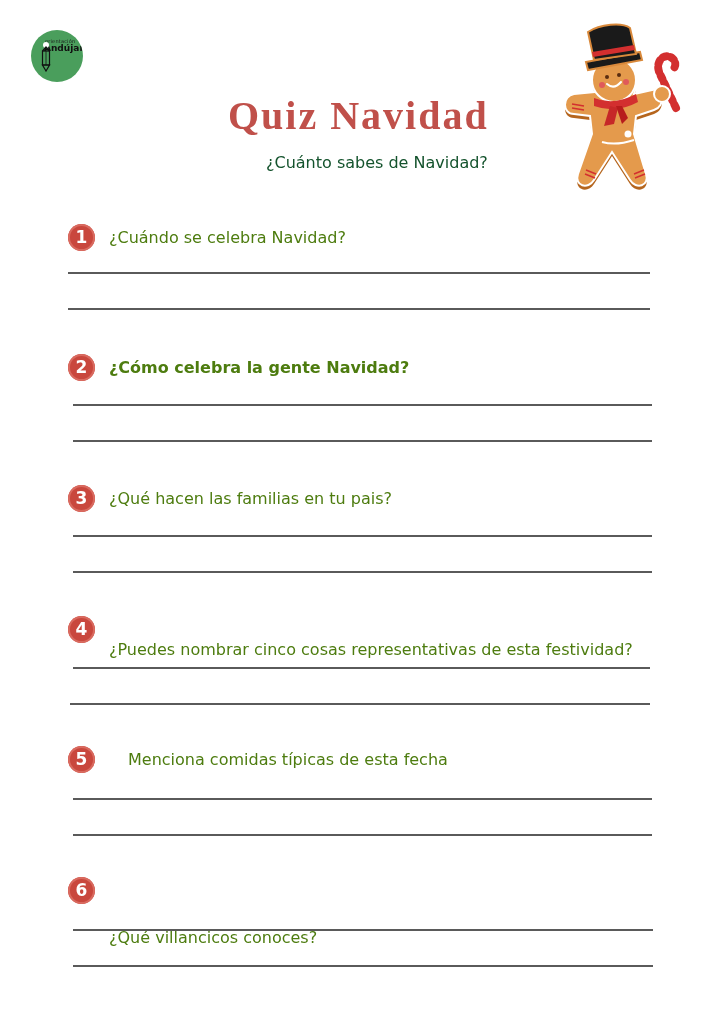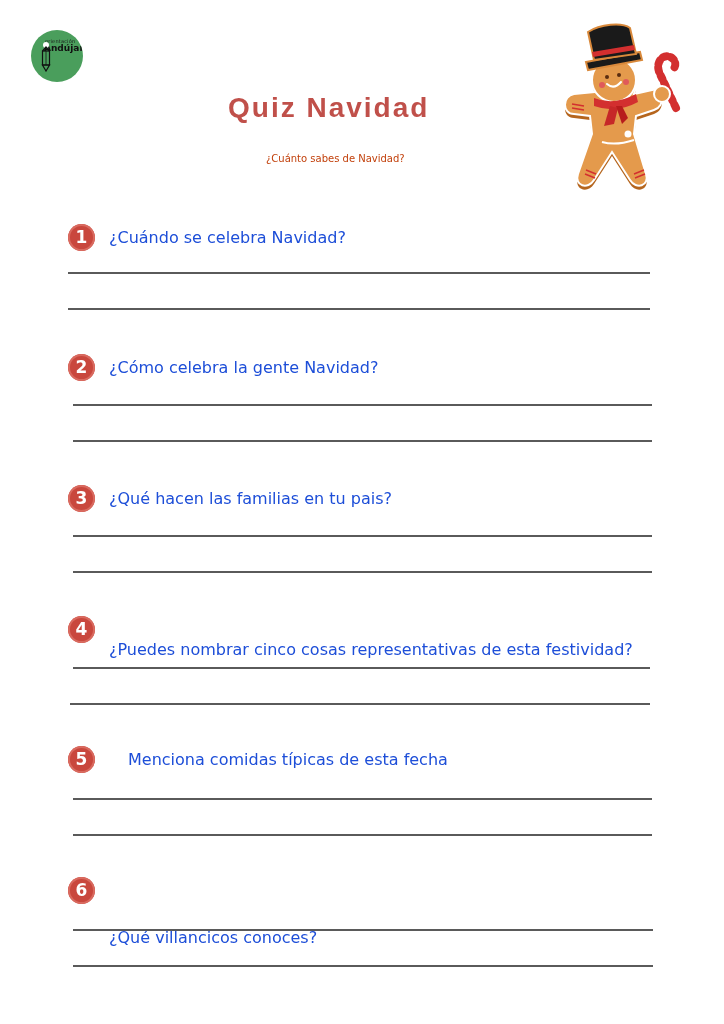--- a/index.html
+++ b/index.html
@@ -51,36 +51,36 @@
     .title {
       position: absolute;
       left: 0;
       width: 724px;
       top: 92px;
       text-align: center;
       padding-left: 0;
     }
     .title h1 {
       margin: 0;
-      font-family: Liberation Sans, sans-serif;
-      font-size: 28px;
+      font-family: Liberation Serif, serif;
+      font-size: 40px;
       letter-spacing: 2px;
       color: #c0504a;
       font-weight: bold;
       position: absolute;
       left: 228px;
       top: 0;
       white-space: nowrap;
     }
     .subtitle {
       position: absolute;
       left: 266px;
       top: 153px;
-      font-size: 10px;
-      color: #c2410c;
+      font-size: 16px;
+      color: #14532d;
       white-space: nowrap;
     }
     .gingerbread {
       position: absolute;
       left: 556px;
       top: 18px;
       width: 140px;
       height: 178px;
     }
     .question {
@@ -100,21 +100,21 @@
       font-weight: bold;
       font-size: 17px;
       line-height: 27px;
       text-align: center;
       box-shadow: inset 0 0 0 2px #d96a5f;
     }
     .qtext {
       position: absolute;
       left: 109px;
       font-size: 16px;
-      color: #1d4ed8;
+      color: #4d7c0f;
       white-space: nowrap;
     }
     .line {
       position: absolute;
       height: 2px;
       background: #5a5a5a;
     }
   </style>
 </head>
 <body>
@@ -191,21 +191,21 @@
 
 <div class="question">
   <div class="badge" style="top:224px;">1</div>
   <div class="qtext" style="top:228px;">¿Cuándo se celebra Navidad?</div>
   <div class="line" style="left:68px; width:582px; top:272px;"></div>
   <div class="line" style="left:68px; width:582px; top:308px;"></div>
 </div>
 
 <div class="question">
   <div class="badge" style="top:354px;">2</div>
-  <div class="qtext" style="top:358px;">¿Cómo celebra la gente Navidad?</div>
+  <div class="qtext" style="top:358px;font-weight:bold;">¿Cómo celebra la gente Navidad?</div>
   <div class="line" style="left:73px; width:579px; top:404px;"></div>
   <div class="line" style="left:73px; width:579px; top:440px;"></div>
 </div>
 
 <div class="question">
   <div class="badge" style="top:485px;">3</div>
   <div class="qtext" style="top:489px;text-align:right;">¿Qué hacen las familias en tu pais?</div>
   <div class="line" style="left:73px; width:579px; top:535px;"></div>
   <div class="line" style="left:73px; width:579px; top:571px;"></div>
 </div>

